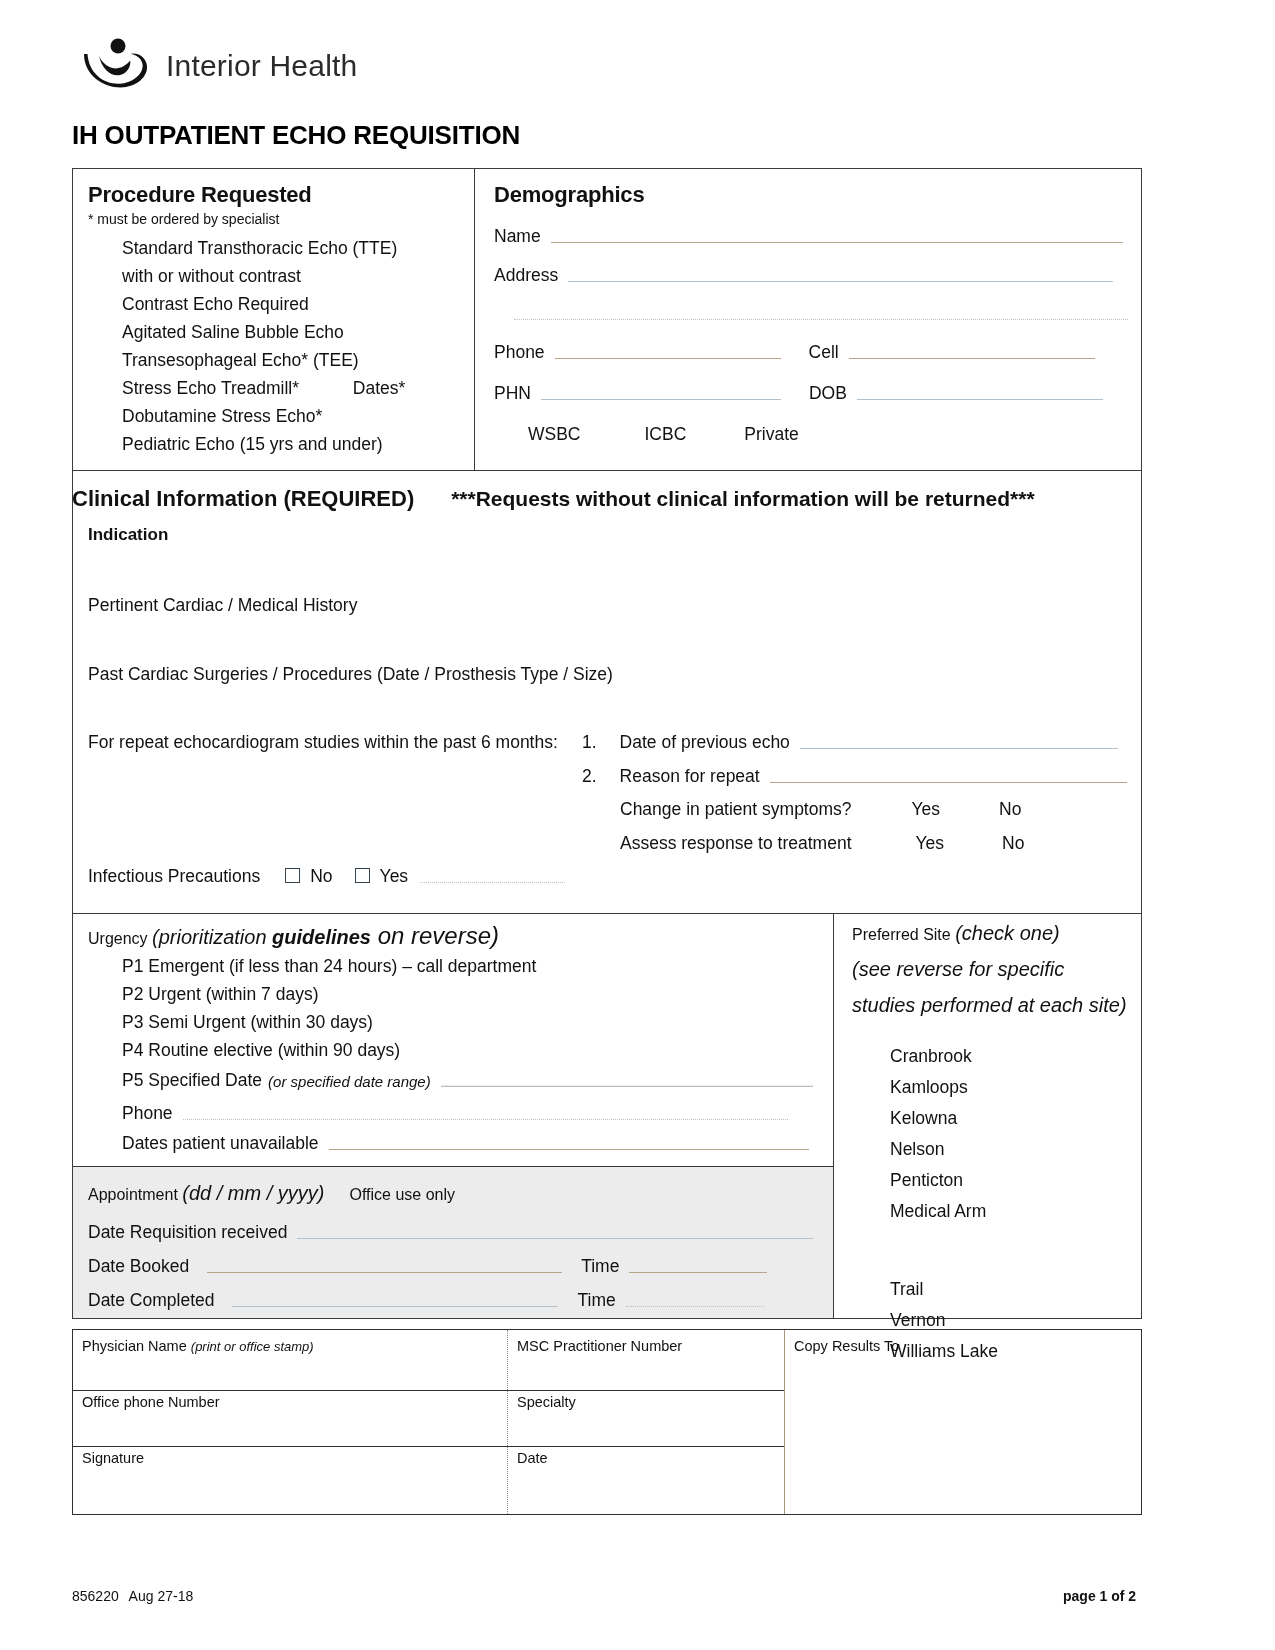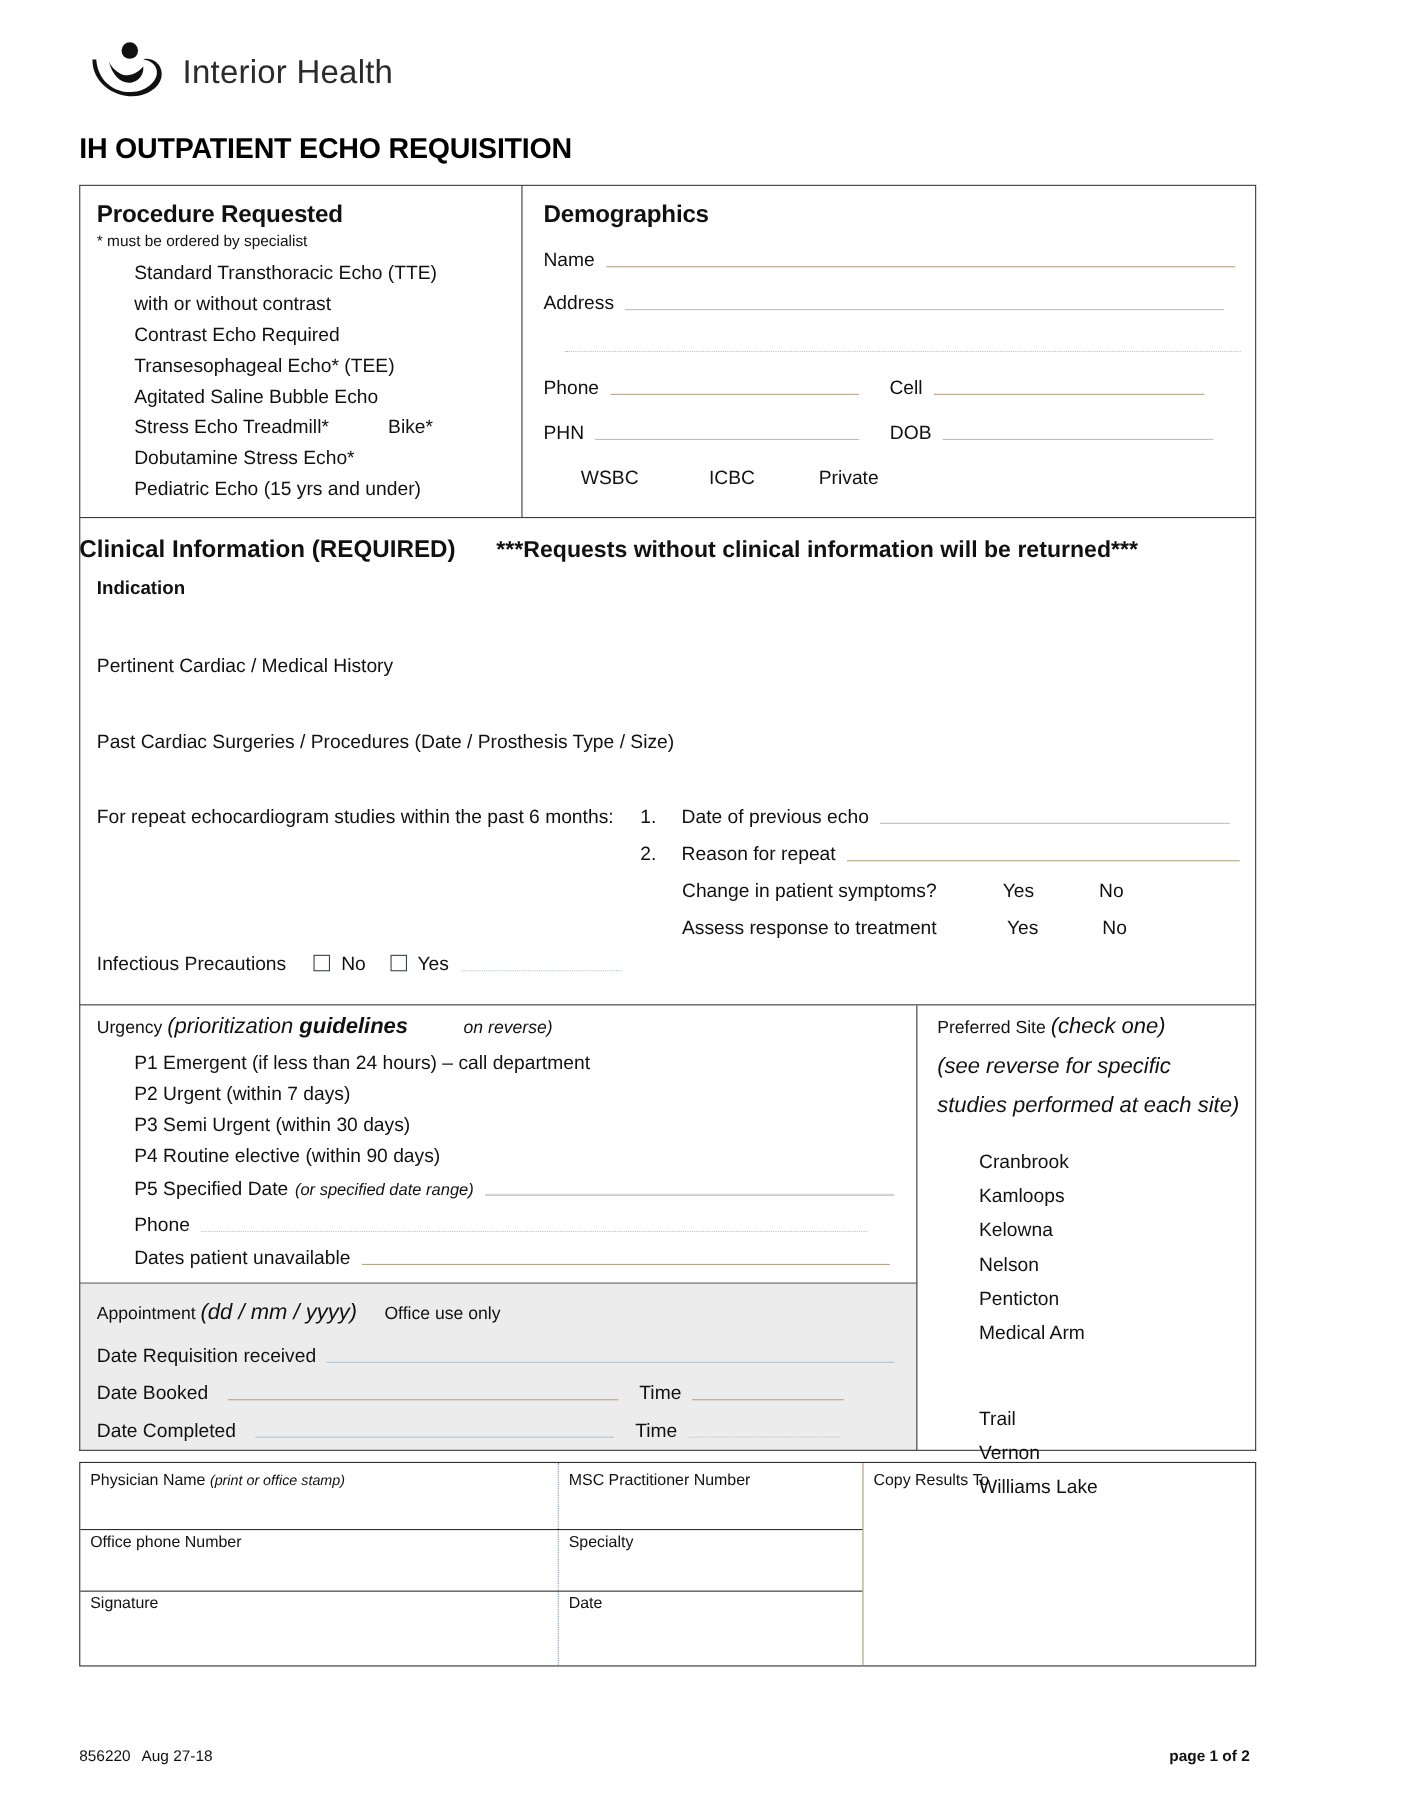--- a/index.html
+++ b/index.html
@@ -77,26 +77,26 @@
 
   <div class="box" style="left:474px;top:169px;width:0;height:301px;border-left:1.4px solid #3a3a3a;"></div>
 
   <div class="box" style="left:88px;top:182px;width:375px;">
     <h2 class="sec">Procedure Requested</h2>
     <div class="sub" style="margin-top:3px;">* must be ordered by specialist</div>
     <div style="margin-top:7px;margin-left:34px;">
       <div class="lbl ind" style="line-height:28px;">Standard Transthoracic Echo (TTE)</div>
       <div class="lbl ind" style="line-height:28px;">with or without contrast</div>
       <div class="lbl ind" style="line-height:28px;">Contrast Echo Required</div>
+      <div class="lbl ind" style="line-height:28px;">Agitated Saline Bubble Echo</div>
       <div class="lbl ind" style="line-height:28px;">Transesophageal Echo* (TEE)</div>
-      <div class="lbl ind" style="line-height:28px;">Agitated Saline Bubble Echo</div>
       <div class="lbl" style="line-height:28px;white-space:nowrap;">
         <span>Stress Echo Treadmill*</span>
         <span style="display:inline-block;width:44px;"></span>
-        <span>Bike*</span>
+        <span>Dates*</span>
       </div>
       <div class="lbl ind" style="line-height:28px;">Dobutamine Stress Echo*</div>
       <div class="lbl ind" style="line-height:28px;">Pediatric Echo (15 yrs and under)</div>
     </div>
   </div>
 
   <div class="box" style="left:494px;top:182px;width:634px;">
     <h2 class="sec">Demographics</h2>
 
     <div class="row" style="margin-top:18px;">
@@ -184,21 +184,21 @@
     <span class="lbl" style="margin-left:10px;">No</span>
     <span class="cbx" style="margin-left:22px;margin-bottom:4px;"></span>
     <span class="lbl" style="margin-left:10px;">Yes</span>
     <span class="rule dot" style="width:145px;margin-left:12px;margin-bottom:4px;"></span>
   </div>
 
   <div class="box frame" style="left:72px;top:914px;width:762px;height:253px;border-top:none;"></div>
 
   <div class="box" style="left:88px;top:922px;white-space:nowrap;">
     <span class="sec">Urgency</span>
-    <span class="it" style="font-size:20px;">(prioritization </span><span class="bi" style="font-size:20px;">guidelines</span><span class="it" style="font-size:16px;margin-left:46px;"> on reverse)</span>
+    <span class="it" style="font-size:20px;">(prioritization </span><span class="bi" style="font-size:20px;">guidelines</span><span class="it" style="font-size:24px;"> on reverse)</span>
   </div>
 
   <div class="box" style="left:122px;top:952px;">
     <div class="lbl" style="line-height:28px;">P1 Emergent (if less than 24 hours) – call department</div>
     <div class="lbl" style="line-height:28px;">P2 Urgent (within 7 days)</div>
     <div class="lbl" style="line-height:28px;">P3 Semi Urgent (within 30 days)</div>
     <div class="lbl" style="line-height:28px;">P4 Routine elective (within 90 days)</div>
   </div>
 
   <div class="box row" style="left:122px;top:1070px;">

